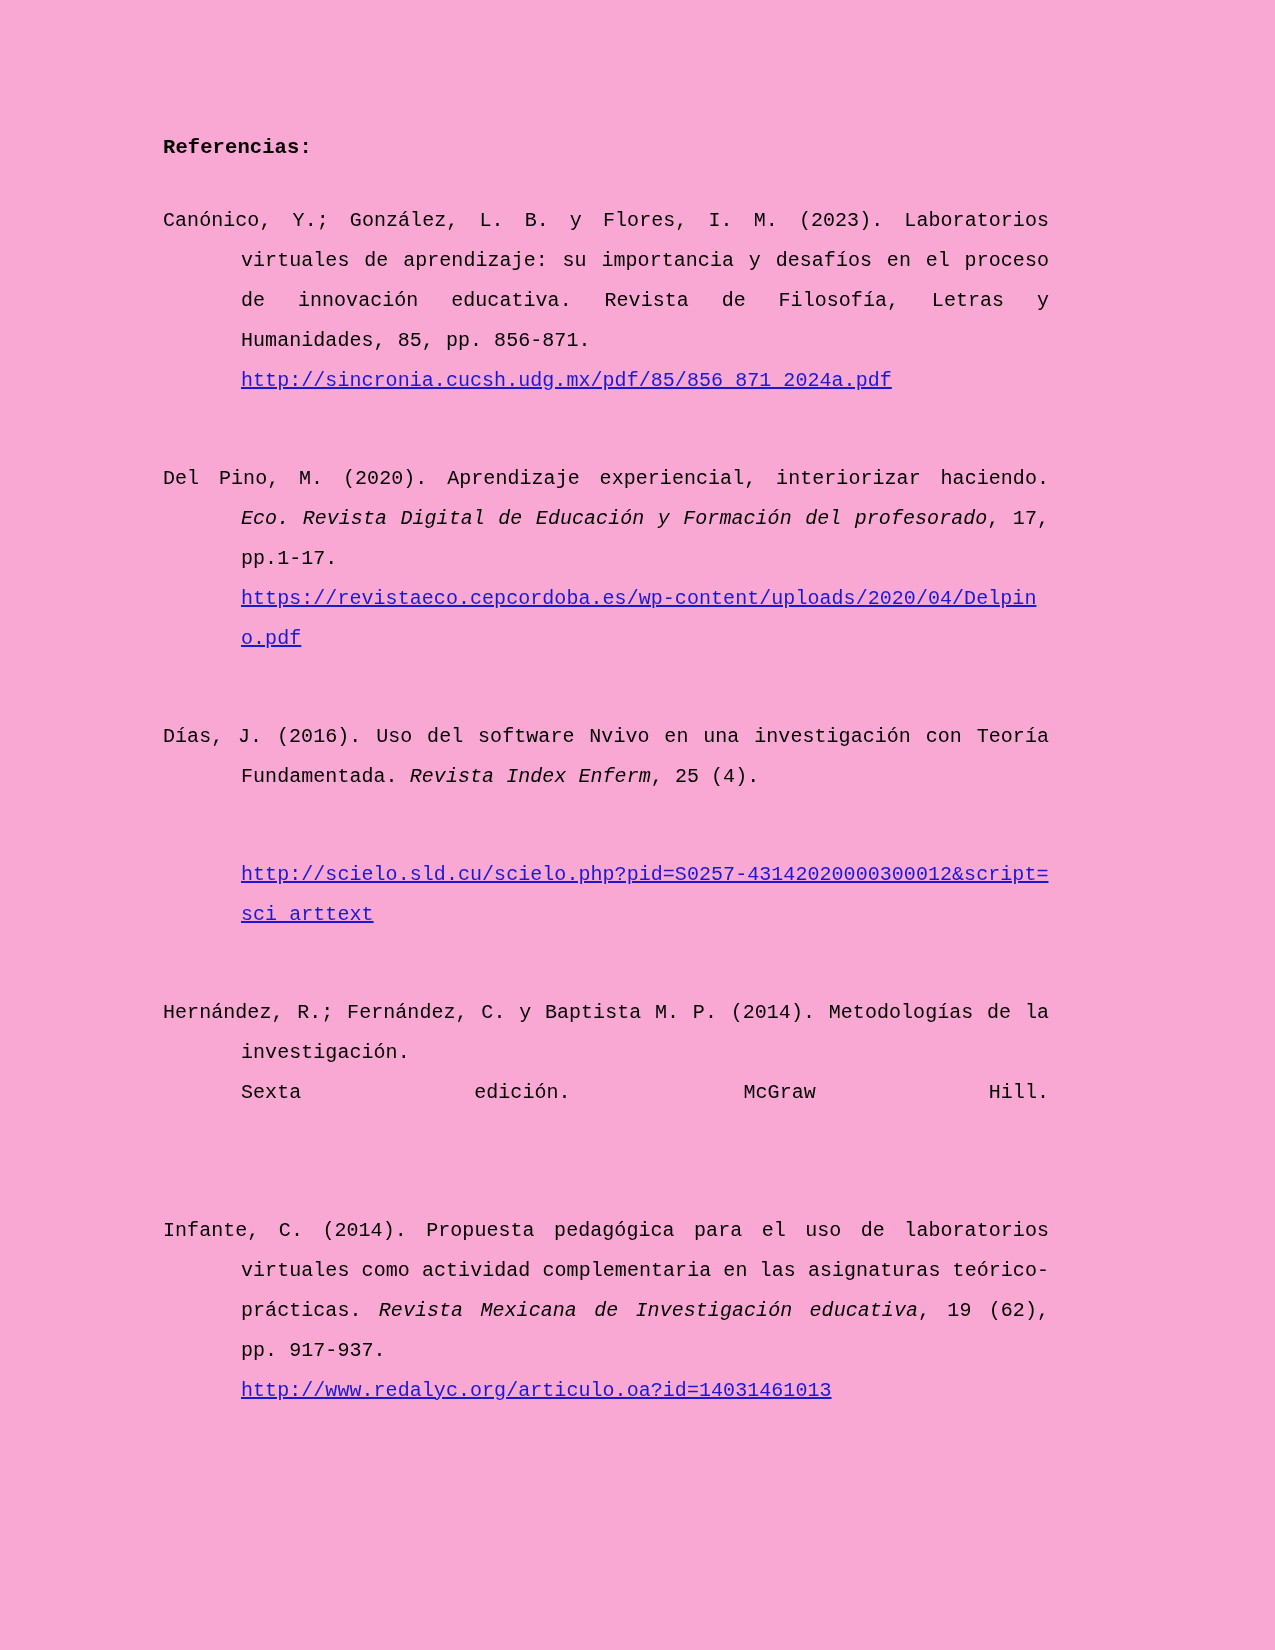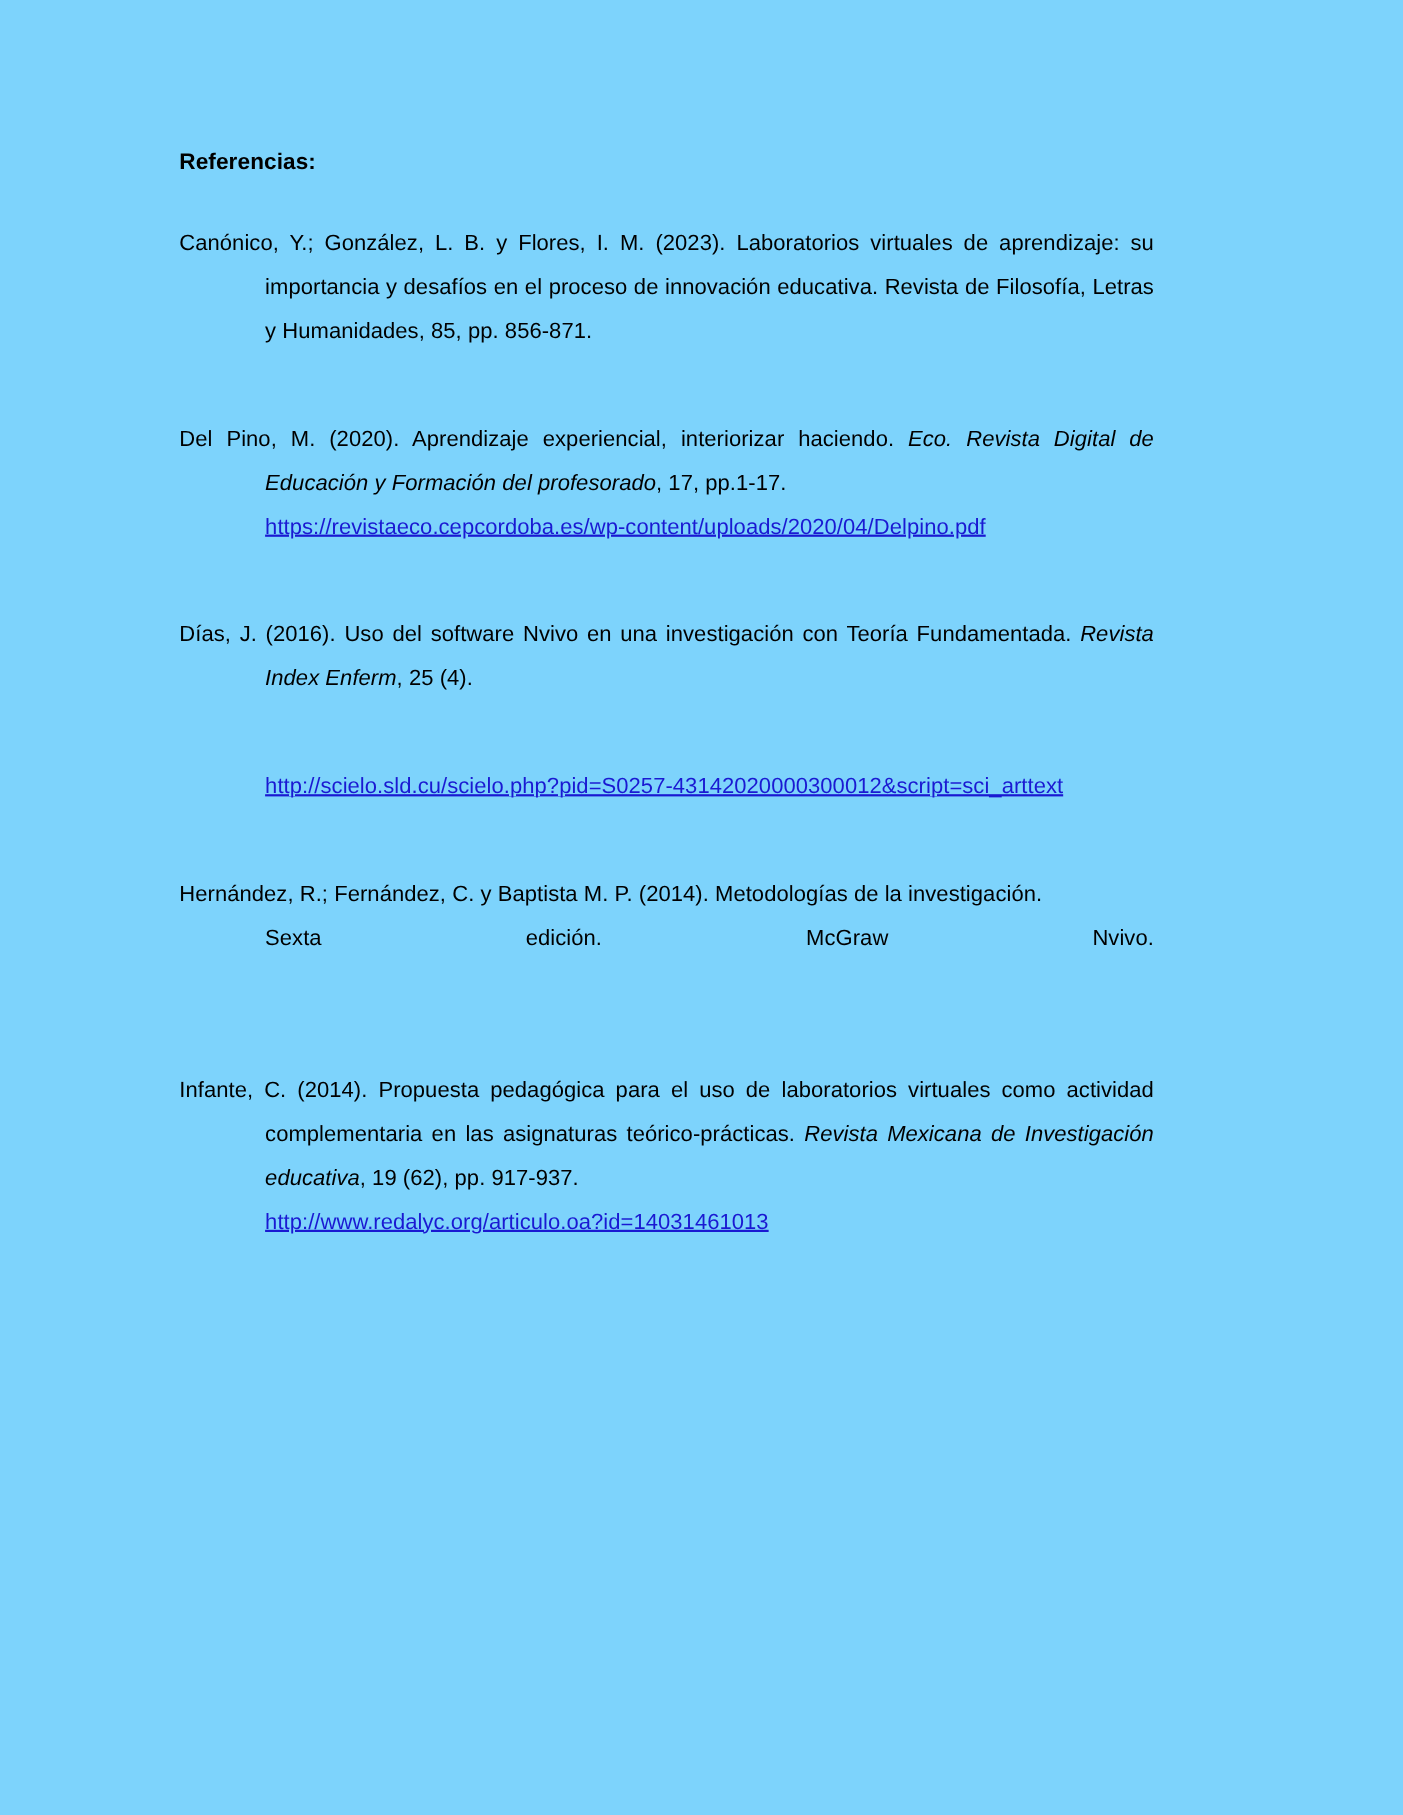--- a/index.html
+++ b/index.html
@@ -6,22 +6,22 @@
   html, body {
     margin: 0;
     padding: 0;
     background: #ffffff;
   }
 
   .page {
     position: relative;
     width: 1275px;
     height: 1650px;
-    background: #7dd3fc;
-    font-family: Liberation Sans, sans-serif;
+    background: #f9a8d4;
+    font-family: Liberation Mono, monospace;
     color: #000000;
     overflow: hidden;
     box-sizing: border-box;
   }
 
   .content {
     position: absolute;
     left: 163px;
     top: 138px;
     width: 886px;
@@ -105,20 +105,21 @@
 <body>
 
 <div class="page">
   <div class="content">
 
     <h2 class="refs-heading">Referencias:</h2>
 
     <p class="reference">
       <span>Canónico, Y.; González, L. B. y Flores, I. M. (2023). Laboratorios virtuales de aprendizaje: su importancia y desafíos en el proceso de innovación educativa. Revista de Filosofía, Letras y Humanidades, 85, pp. 856-871.</span>
       <span class="linebreak"><br></span>
+      <a class="url url-line" href="#">http://sincronia.cucsh.udg.mx/pdf/85/856_871_2024a.pdf</a>
     </p>
 
     <p class="reference">
       <span>Del Pino, M. (2020). Aprendizaje experiencial, interiorizar haciendo. </span><span class="it">Eco. Revista Digital de Educación y Formación del profesorado</span><span>, 17, pp.1-17.</span>
       <span class="linebreak"><br></span>
       <a class="url url-line" href="#">https://revistaeco.cepcordoba.es/wp-content/uploads/2020/04/Delpino.pdf</a>
     </p>
 
     <p class="reference">
       <span>Días, J. (2016). Uso del software Nvivo en una investigación con Teoría Fundamentada. </span><span class="it">Revista Index Enferm</span><span>, 25 (4).</span>
@@ -126,21 +127,21 @@
     </p>
 
     <p class="reference">
       <span class="linebreak"><br></span>
       <a class="url url-line" href="#">http://scielo.sld.cu/scielo.php?pid=S0257-43142020000300012&amp;script=sci_arttext</a>
     </p>
 
     <p class="reference spread-2">
       <span>Hernández, R.; Fernández, C. y Baptista M. P. (2014). Metodologías de la investigación.</span>
       <span class="linebreak"><br></span>
-      <span class="spread-line">Sexta edición. McGraw Nvivo.</span>
+      <span class="spread-line">Sexta edición. McGraw Hill.</span>
     </p>
 
     <p class="reference spread-6">
       <span>Infante, C. (2014). Propuesta pedagógica para el uso de laboratorios virtuales como actividad complementaria en las asignaturas teórico-prácticas. </span><span class="it">Revista Mexicana de Investigación educativa</span><span>, 19 (62), pp. 917-937.</span>
       <span class="linebreak"><br></span>
       <a class="url url-line" href="#">http://www.redalyc.org/articulo.oa?id=14031461013</a>
     </p>
 
   </div>
 </div>

